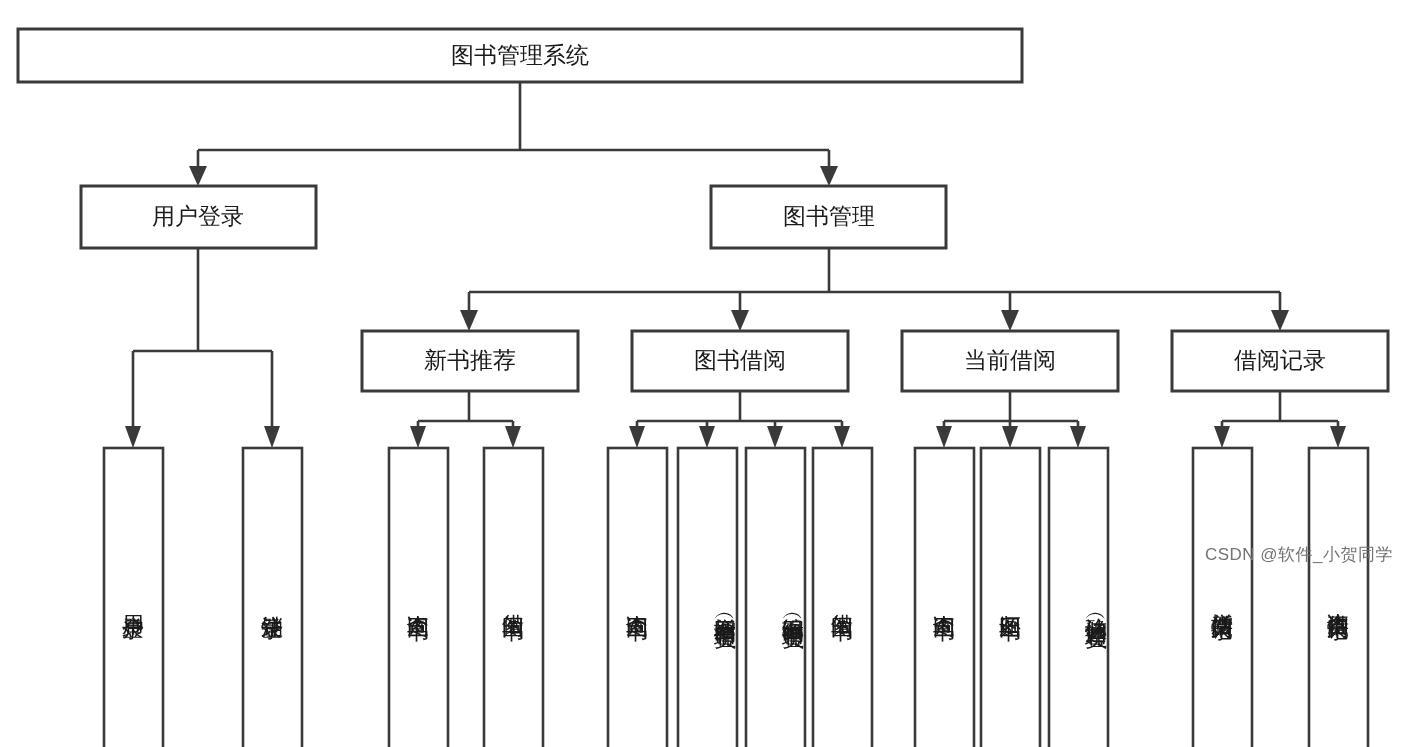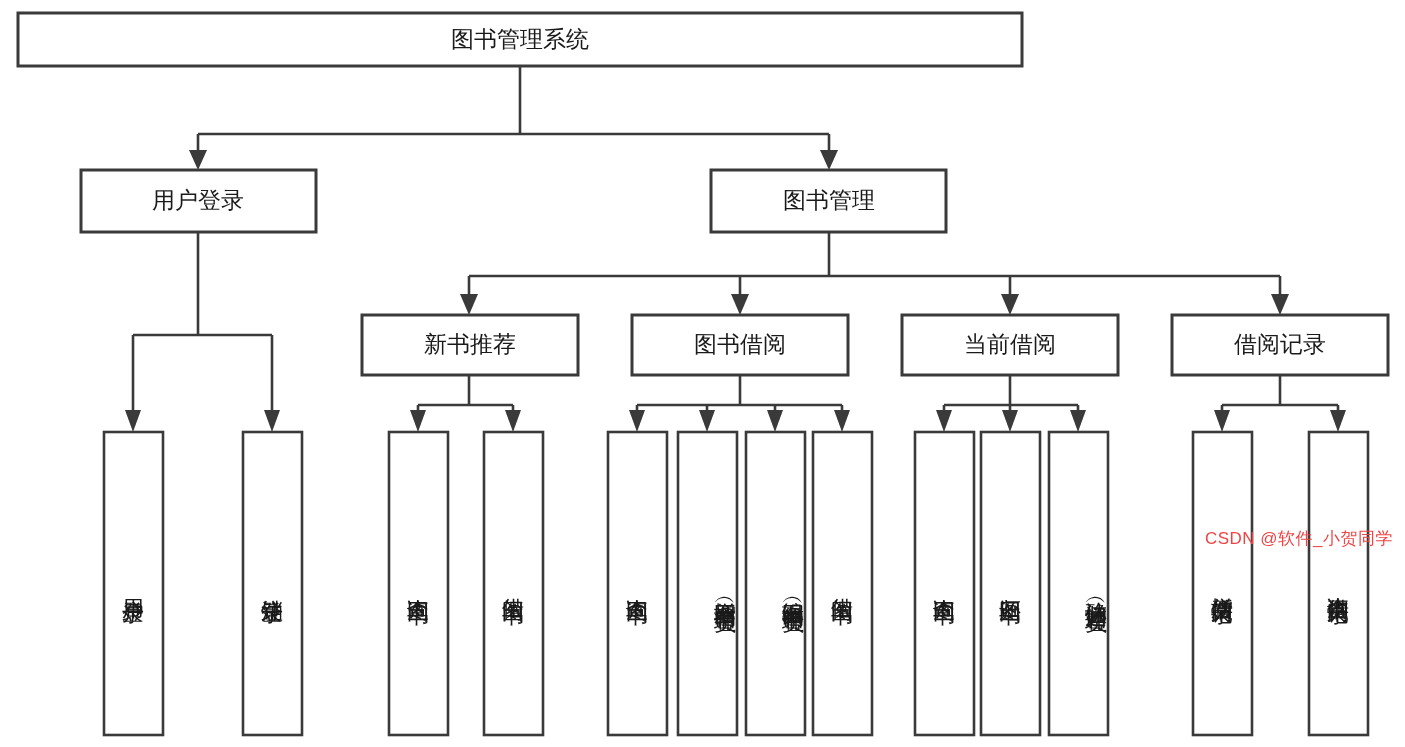--- a/index.html
+++ b/index.html
@@ -11,20 +11,21 @@
     width: 1405px;
     height: 747px;
     font-family: "Liberation Sans", "DejaVu Sans", sans-serif;
     overflow: hidden;
     position: relative;
   }
   #diagram-root {
     position: relative;
     width: 1405px;
     height: 556px;
+    margin-top: 16px;
   }
   svg.tree {
     position: absolute;
     top: 0;
     left: 0;
     width: 1405px;
     height: 747px;
     display: block;
   }
   .node-box {
@@ -68,21 +69,21 @@
     letter-spacing: 1.5px;
     white-space: nowrap;
     pointer-events: none;
   }
   .watermark {
     position: absolute;
     right: 12px;
     bottom: 6px;
     font-family: "Liberation Sans", "DejaVu Sans", sans-serif;
     font-size: 17px;
-    color: #ef4444;
+    color: #737373;
     letter-spacing: 0.5px;
     white-space: nowrap;
   }
 </style>
 </head>
 <body>
 
 <div id="diagram-root">
 
   <svg class="tree" viewBox="0 0 1405 747">

